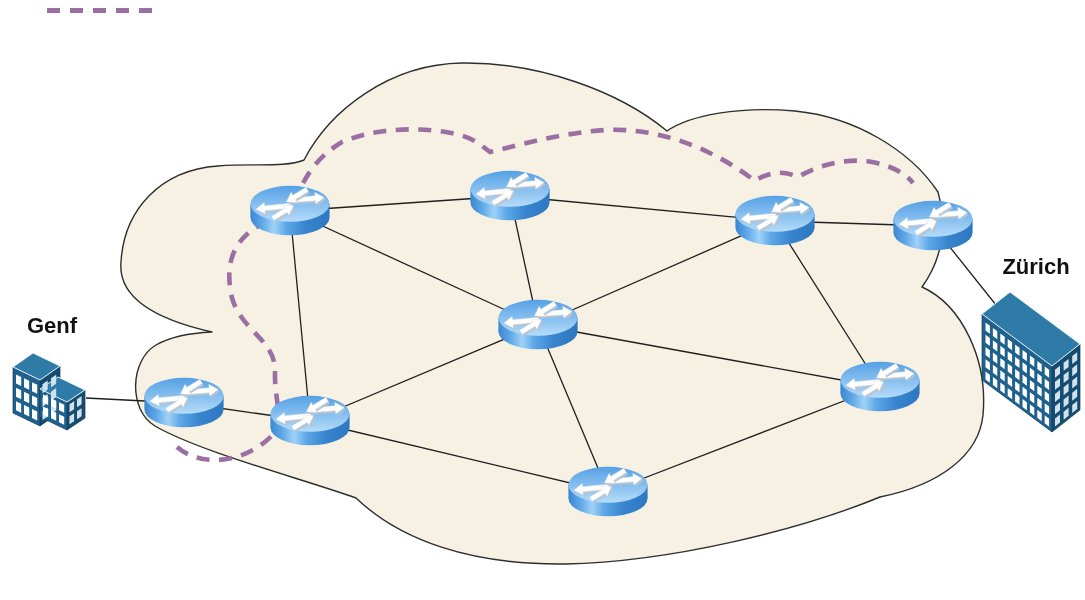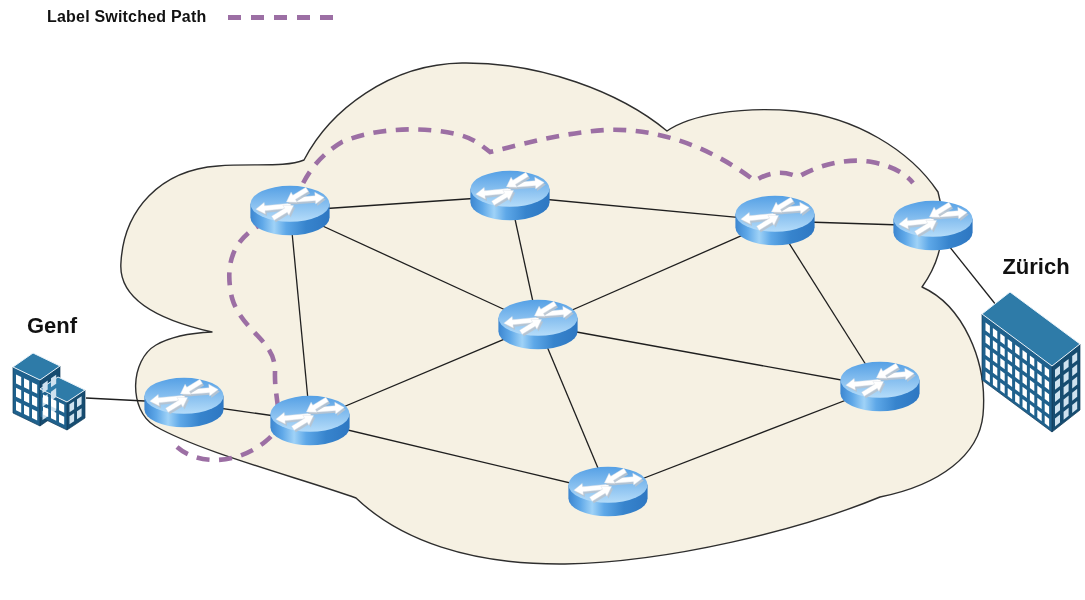--- a/index.html
+++ b/index.html
@@ -250,16 +250,15 @@
             <rect x="20.2" y="54.8" width="5" height="8" class="win-side"></rect>
           </g>
         </g>
     </g>
 
     <text class="site-label" x="52" y="333" text-anchor="middle">Genf</text>
     <text class="site-label" x="1036" y="274" text-anchor="middle">Zürich</text>
   </svg>
 
   <div class="legend">
-    <span class="legend-label">Label Switched Path</span>
     <div class="legend-swatch"></div>
   </div>
 </div>
 
 </body></html>

